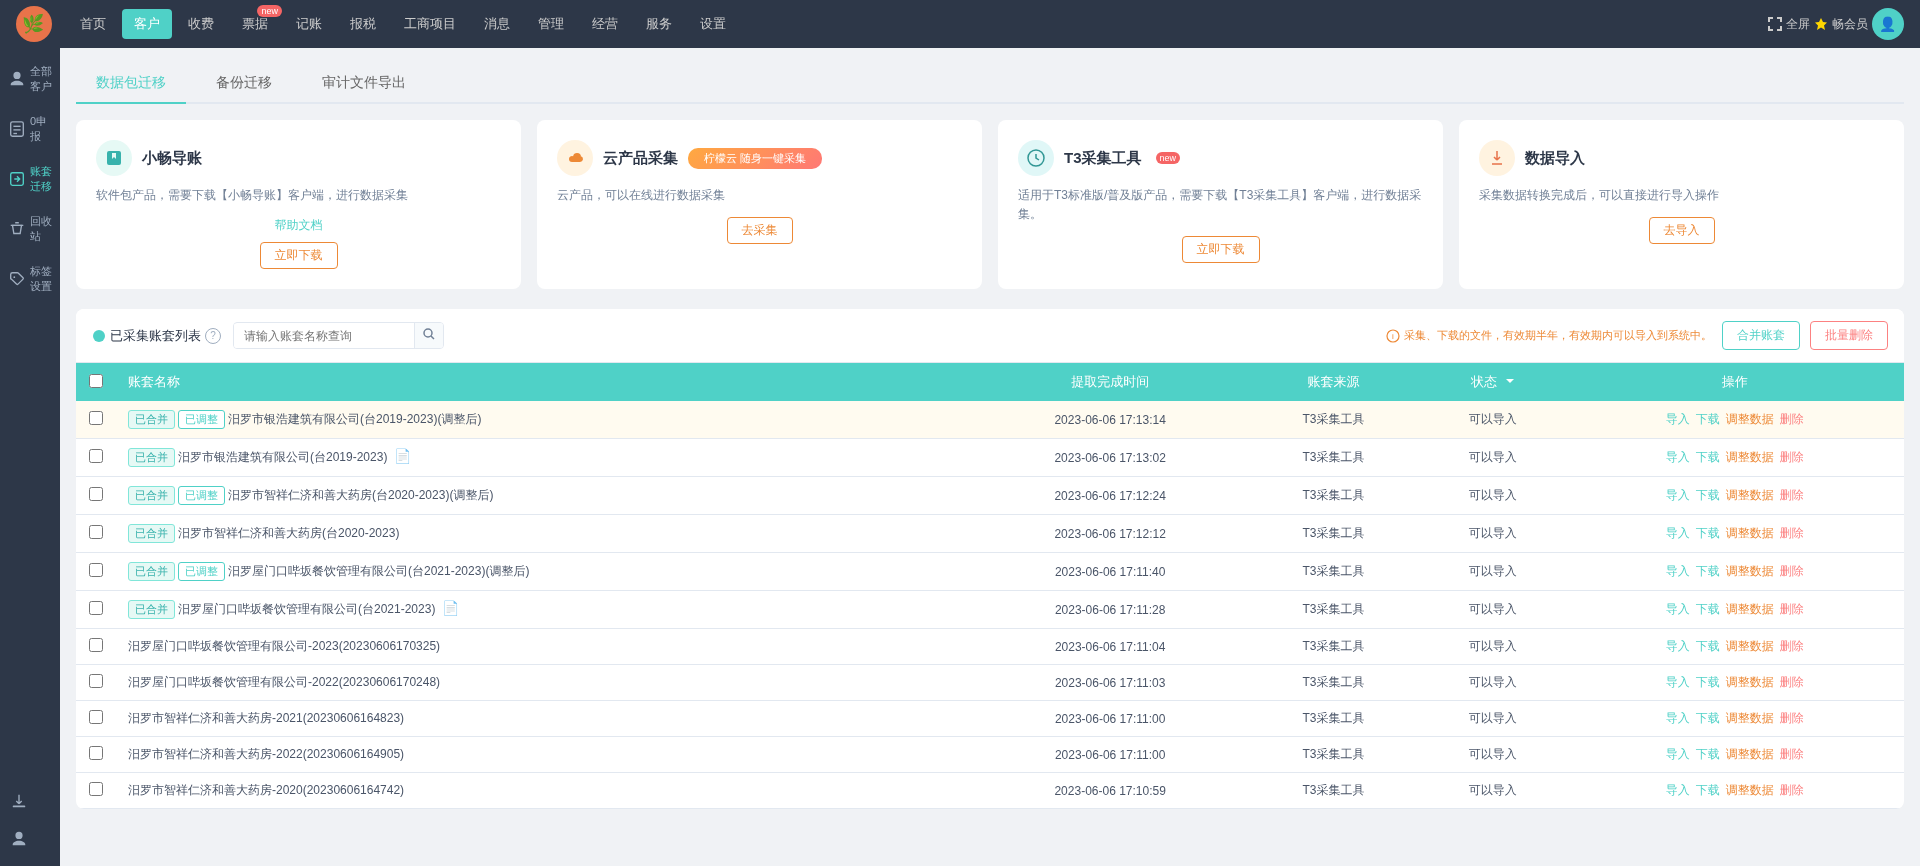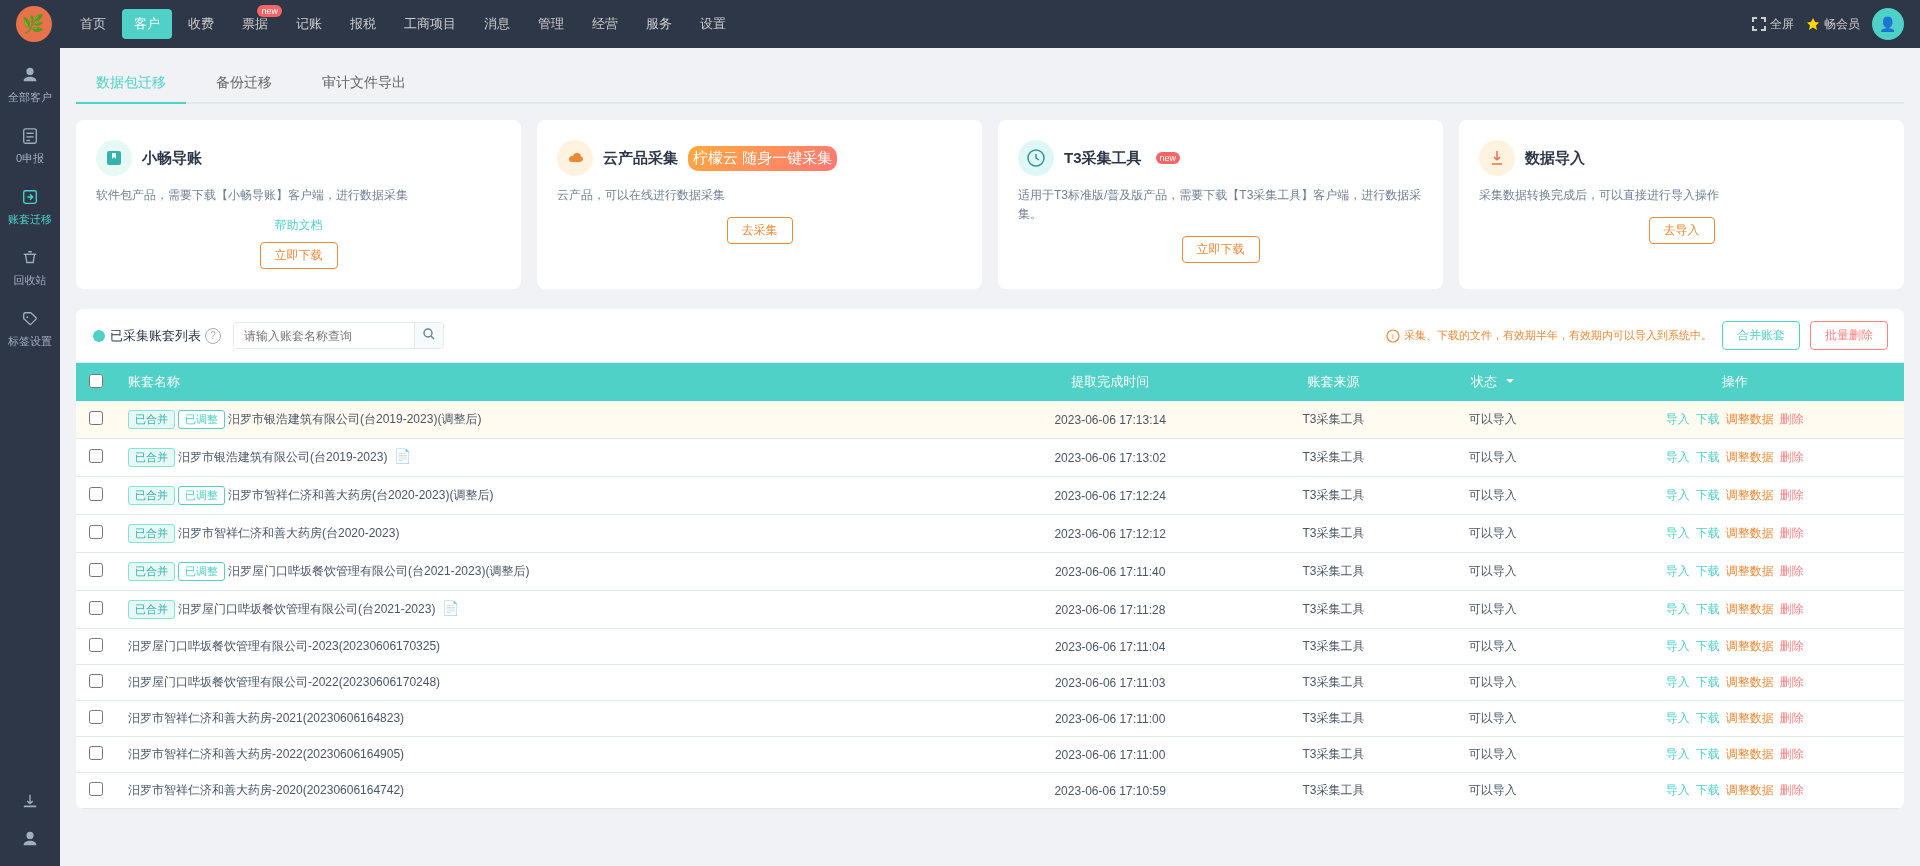--- a/index.html
+++ b/index.html
@@ -48,21 +48,21 @@
       background: #f56565;
       color: white;
       font-size: 9px;
       padding: 1px 4px;
       border-radius: 8px;
     }
     .top-right {
       margin-left: auto;
       display: flex;
       align-items: center;
-      gap: 12px;
+      gap: 4px;
       color: #ccc;
       font-size: 12px;
     }
     .top-right .avatar {
       width: 32px;
       height: 32px;
       background: #4fd1c7;
       border-radius: 50%;
       display: flex;
       align-items: center;
@@ -83,21 +83,21 @@
       background: #2d3748;
       display: flex;
       flex-direction: column;
       align-items: center;
       padding: 8px 0;
       gap: 4px;
     }
     .sidebar-item {
       width: 52px;
       display: flex;
-      flex-direction: column;
+      flex-direction: row;
       align-items: center;
       padding: 8px 4px;
       color: #a0aec0;
       cursor: pointer;
       border-radius: 4px;
       font-size: 11px;
       gap: 4px;
     }
     .sidebar-item.active { color: #4fd1c7; }
     .sidebar-icon {
@@ -203,23 +203,23 @@
       color: #ed8936;
       background: white;
       padding: 4px 14px;
       border-radius: 4px;
       font-size: 12px;
       cursor: pointer;
     }
     .btn-orange-tag {
       background: linear-gradient(135deg, #ffa940, #ff7875);
       color: white;
-      padding: 3px 5px;
+      padding: 3px 16px;
       border-radius: 10px;
-      font-size: 15px;
+      font-size: 11px;
       cursor: pointer;
     }
 
     
     .table-section {
       background: white;
       border-radius: 8px;
       overflow: hidden;
     }
     .table-toolbar {

